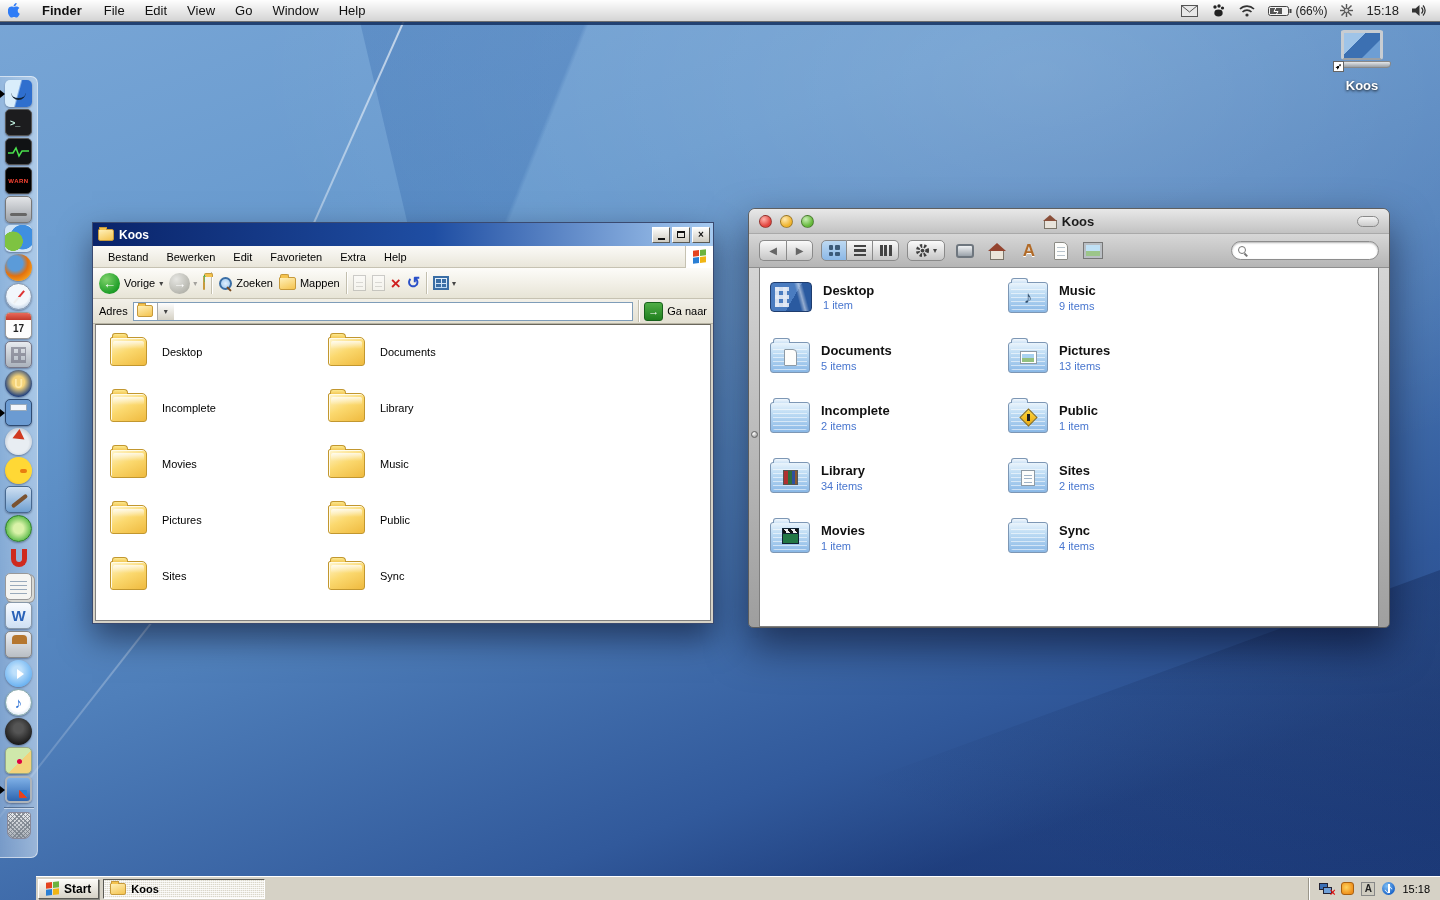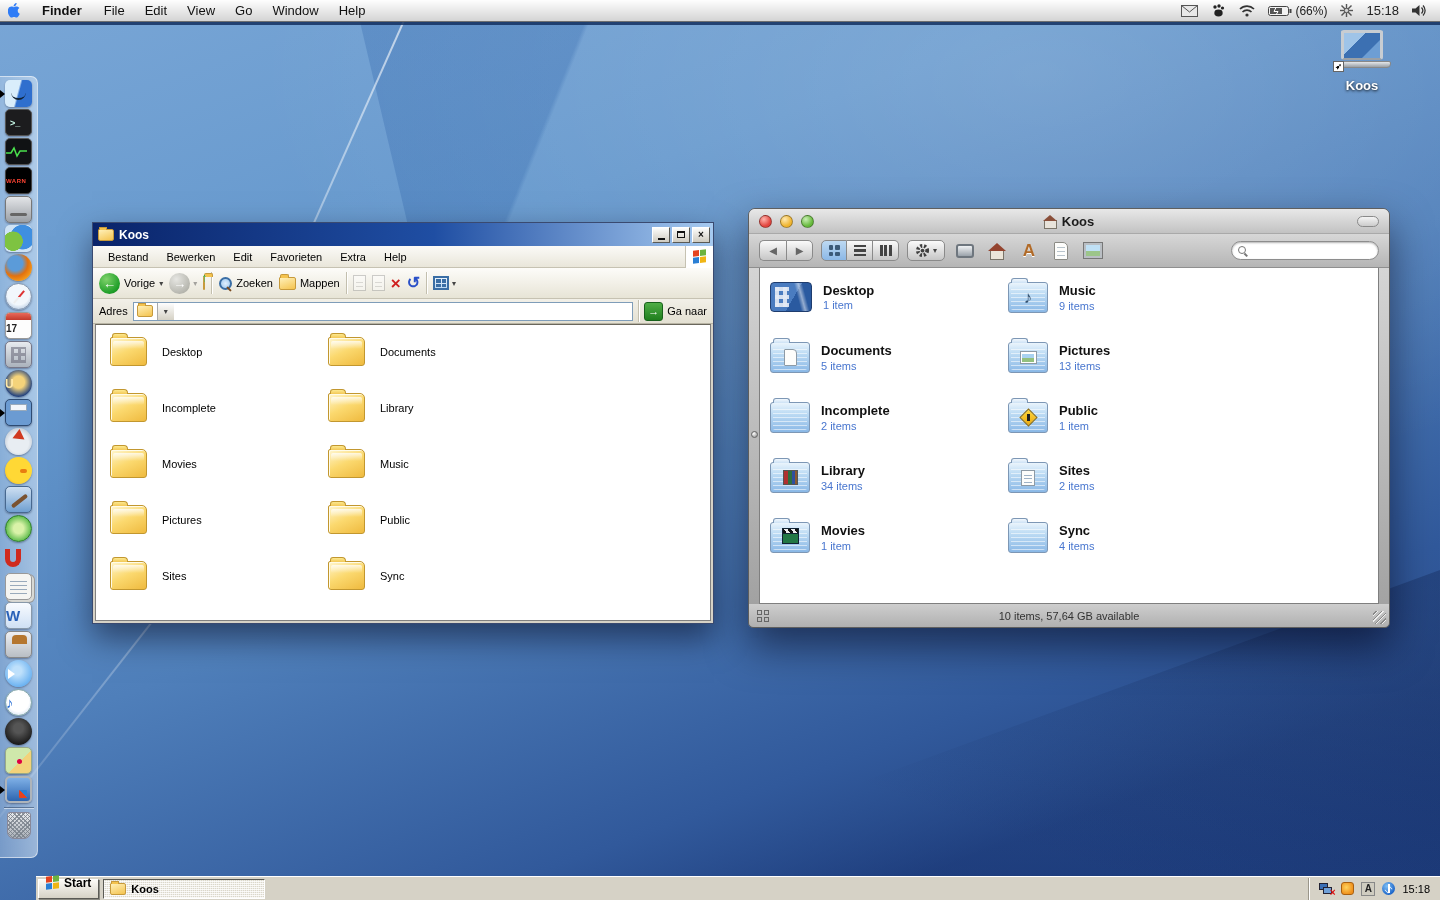--- a/index.html
+++ b/index.html
@@ -32,21 +32,21 @@
   .mb-clock{font-size:13px;}
   .batt-pct{font-size:12px;}
 
   
   #dock{position:absolute;left:0;top:76px;width:38px;height:782px;z-index:40;
     background:linear-gradient(90deg, rgba(195,215,238,.40), rgba(225,238,250,.55));
     border:1px solid rgba(255,255,255,.55);border-left:none;border-radius:0 7px 7px 0;
     display:flex;flex-direction:column;align-items:center;padding-top:2px;}
   .dslot{position:relative;height:29px;width:38px;display:flex;align-items:center;justify-content:center;}
   .dslot.running::before{content:"";position:absolute;left:0;top:50%;margin-top:-4px;border-left:5px solid #000;border-top:4px solid transparent;border-bottom:4px solid transparent;}
-  .di{width:27px;height:27px;border-radius:5px;display:flex;align-items:center;justify-content:flex-start;font-weight:bold;font-size:12px;position:relative;overflow:hidden;box-shadow:0 1px 2px rgba(0,0,30,.35);}
+  .di{width:27px;height:27px;border-radius:5px;display:flex;align-items:center;justify-content:center;font-weight:bold;font-size:12px;position:relative;overflow:hidden;box-shadow:0 1px 2px rgba(0,0,30,.35);}
   .di.round{border-radius:50%;}
   .dk-sep{width:30px;height:1px;background:rgba(40,60,90,.5);margin:3px 0;box-shadow:0 1px 0 rgba(255,255,255,.5);}
   .di-finder{background:linear-gradient(105deg,#d9edfb 0 46%,#2f6fce 52% 100%);}
   .di-finder::after{content:"";position:absolute;left:6px;right:6px;bottom:7px;height:8px;border-bottom:2px solid #123;border-radius:0 0 8px 8px;}
   .di-terminal{background:#1c1c1e;color:#cfe;font-size:9px;justify-content:flex-start;padding-left:4px;border:1px solid #555;}
   .di-activity{background:#101214;border:1px solid #555;}
   .di-led{background:#000;border:1px solid #444;color:#f43;font-size:6px;letter-spacing:.5px;}
   .di-disk{background:linear-gradient(#e3e5e8,#9ba0a6);border:1px solid #777;}
   .di-disk::after{content:"";position:absolute;bottom:6px;left:4px;right:4px;height:3px;background:#666;border-radius:2px;}
   .di-msn{background:radial-gradient(circle at 30% 60%, #7ec341 0 38%, transparent 40%),radial-gradient(circle at 65% 45%, #3f8fe0 0 52%, transparent 55%),#cfe3f5;}
@@ -224,21 +224,21 @@
   .micon-desktop::before{content:"";position:absolute;left:4px;top:4px;width:14px;height:20px;
     background:repeating-linear-gradient(0deg,rgba(255,255,255,.9) 0 4px,transparent 4px 8px),repeating-linear-gradient(90deg,rgba(255,255,255,.9) 0 4px,transparent 4px 8px);opacity:.85;}
   .micon-desktop::after{content:"";position:absolute;right:-6px;top:-8px;width:30px;height:46px;background:linear-gradient(75deg,transparent 40%,rgba(255,255,255,.5) 50%,transparent 60%);}
   .mac-status{height:23px;display:flex;align-items:center;justify-content:center;position:relative;background:linear-gradient(#cecece,#b0b0b0);border-radius:0 0 5px 5px;font-size:11px;color:#333;}
   .status-grid{position:absolute;left:8px;width:12px;height:12px;display:grid;grid-template-columns:1fr 1fr;gap:2px;}
   .status-grid i{border:1px solid #666;}
   .grip{position:absolute;right:3px;bottom:3px;width:13px;height:13px;background:repeating-linear-gradient(135deg,transparent 0 2px,#888 2px 3px,#eee 3px 4px);}
 
   
   #taskbar{position:absolute;left:36px;right:0;top:876px;height:24px;z-index:50;background:#d6d2c6;border-top:1px solid #fff;display:flex;align-items:center;padding:0 2px;gap:4px;font-size:11px;}
-  .startbtn{height:20px;display:flex;align-items:flex-end;gap:4px;padding:8px 7px;background:linear-gradient(#fbfaf6,#d6d2c6);border:1px solid #fff;border-right-color:#5a5a55;border-bottom-color:#5a5a55;box-shadow:1px 1px 0 #8a8a82;font-weight:bold;font-size:12px;color:#000;}
+  .startbtn{height:20px;display:flex;align-items:center;gap:4px;padding:8px 7px;background:linear-gradient(#fbfaf6,#d6d2c6);border:1px solid #fff;border-right-color:#5a5a55;border-bottom-color:#5a5a55;box-shadow:1px 1px 0 #8a8a82;font-weight:bold;font-size:12px;color:#000;}
   .taskbtn{height:20px;width:162px;display:flex;align-items:center;gap:5px;padding:0 6px;
     border:1px solid #5a5a55;border-right-color:#fff;border-bottom-color:#fff;
     background:
       repeating-linear-gradient(0deg, rgba(255,255,255,.8) 0 1px, transparent 1px 2px),
       repeating-linear-gradient(90deg, rgba(255,255,255,.55) 0 1px, transparent 1px 2px),#dbd7ca;
     font-weight:bold;color:#000;}
   .tfold{width:16px;height:12px;position:relative;background:linear-gradient(160deg,#fff0b8,#f4c34e);border:1px solid #c79a3b;border-radius:1px 2px 2px 2px;}
   .tfold::before{content:"";position:absolute;top:-3px;left:0;width:6px;height:2px;background:#f4c34e;border:1px solid #c79a3b;border-bottom:none;}
   .tray{margin-left:auto;height:22px;display:flex;align-items:center;gap:6px;padding:0 8px 0 10px;border-left:1px solid #9a968a;box-shadow:inset 1px 0 0 #fff;}
   .tray .ticon{width:15px;height:15px;display:flex;align-items:center;justify-content:center;position:relative;}
@@ -757,30 +757,20 @@
     <div class="fitem" style="left:248px;top:254px;">
       <span class="mfolder">
           <span class="stripes"></span>
         </span>
       <span class="ftext">
           <div class="fname">Sync</div>
           <div class="fcount">4 items</div>
         </span>
     </div>
   </div>
-  <div class="mac-status">
-    <span class="status-grid">
-        <i></i>
-        <i></i>
-        <i></i>
-        <i></i>
-      </span>
-    <span>10 items, 57,64 GB available</span>
-    <span class="grip"></span>
-  </div>
 </div>
 
 <div id="taskbar">
   <span class="startbtn">
     <span class="winflag">
         <i class="r"></i>
         <i class="g"></i>
         <i class="b"></i>
         <i class="y"></i>
       </span>

